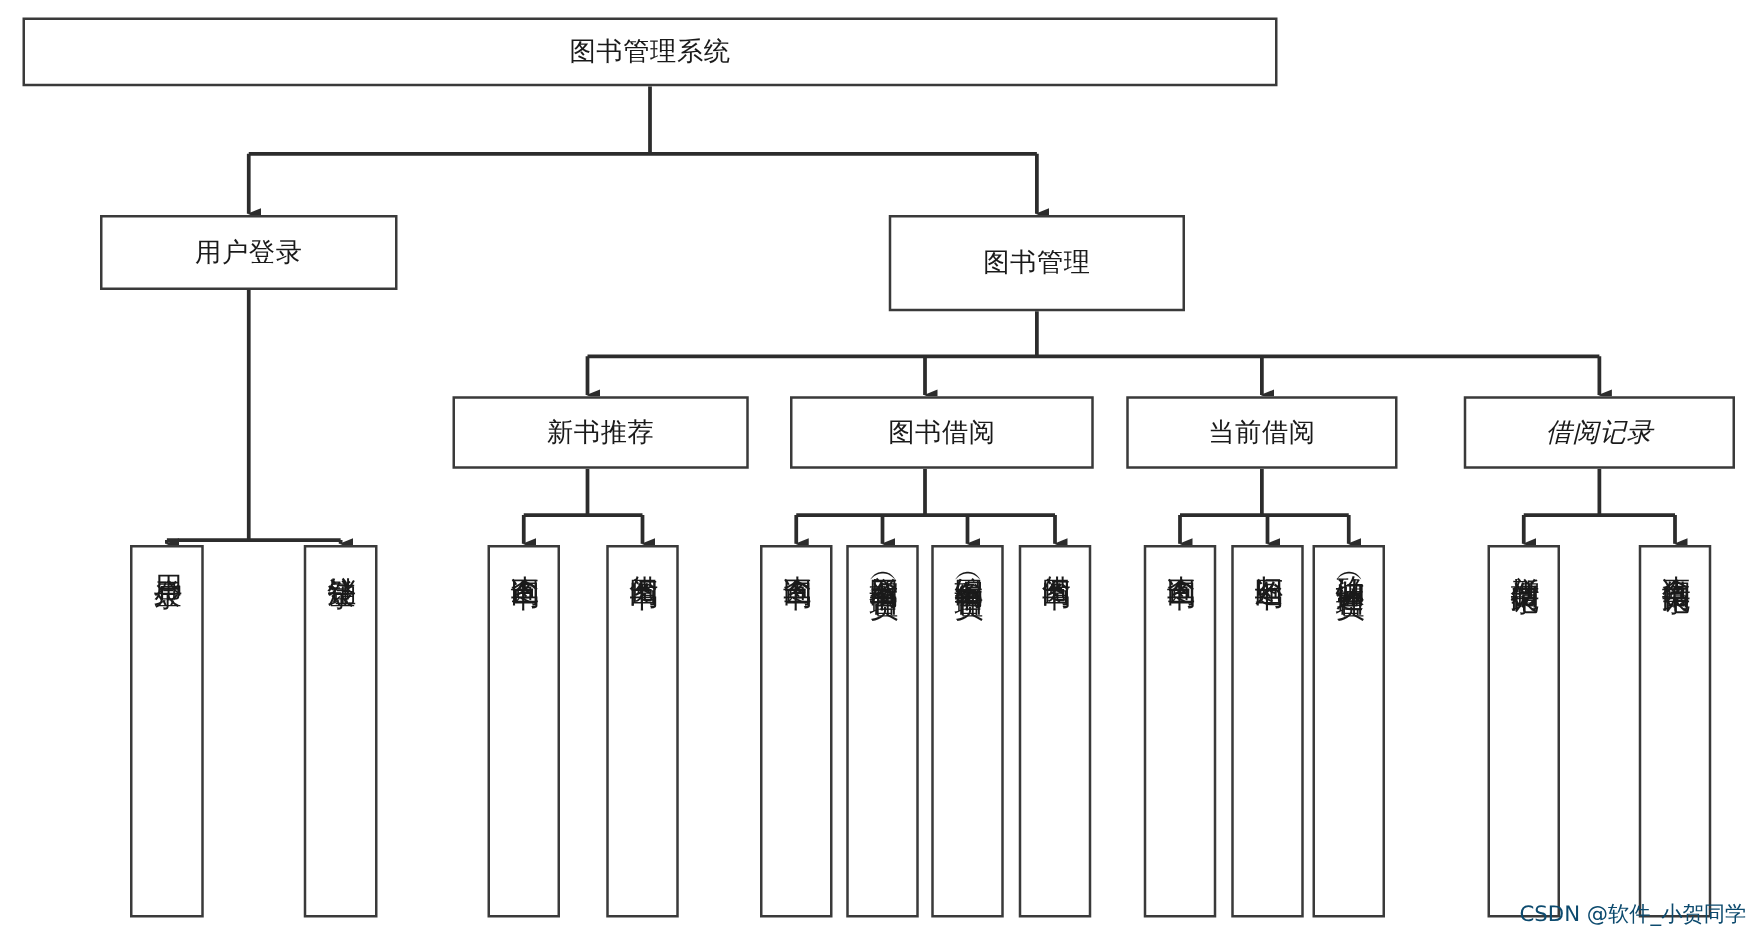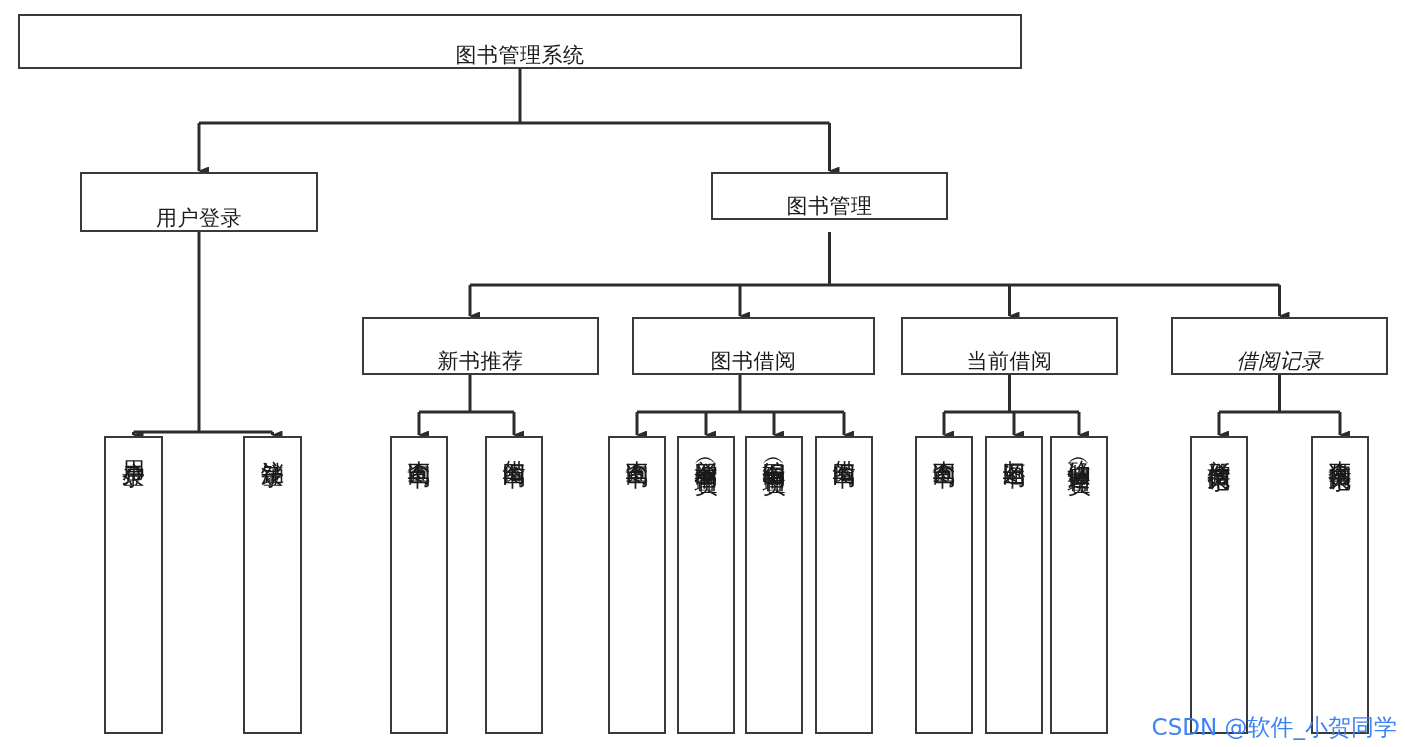--- a/index.html
+++ b/index.html
@@ -25,21 +25,21 @@
     width: 1405px;
     height: 747px;
     pointer-events: none;
   }
   .node {
     position: absolute;
     box-sizing: border-box;
     background: #ffffff;
     border: 2px solid #3a3a3a;
     display: flex;
-    align-items: flex-end;
+    align-items: center;
     justify-content: center;
     color: #1a1a1a;
     z-index: 2;
   }
   .node .lbl {
     display: block;
     text-align: center;
     line-height: 1.08;
     letter-spacing: 0.5px;
   }
@@ -56,22 +56,22 @@
     text-orientation: upright;
     font-size: 23px;
     line-height: 1.0;
     letter-spacing: 2px;
     white-space: nowrap;
   }
   #watermark {
     position: absolute;
     right: 8px;
     bottom: 4px;
-    font-size: 23px;
-    color: #3b82f6;
+    font-size: 17px;
+    color: #0c4a6e;
     white-space: nowrap;
     z-index: 3;
     font-family: "DejaVu Sans", "Liberation Sans", sans-serif;
   }
 </style>
 </head>
 <body>
 
 <div id="canvas">
 
@@ -118,21 +118,21 @@
       </g>
   </svg>
 
   <div class="node horiz" style="left: 18px; top: 14px; width: 1004px; height: 55px;">
     <span class="lbl">图书管理系统</span>
   </div>
 
   <div class="node horiz" style="left: 80px; top: 172px; width: 238px; height: 60px;">
     <span class="lbl">用户登录</span>
   </div>
-  <div class="node horiz" style="left: 711px; top: 172px; width: 237px; height: 48px;">
+  <div class="node horiz" style="left: 711px; top: 172px; width: 237px; height: 77px;">
     <span class="lbl">图书管理</span>
   </div>
 
   <div class="node horiz" style="left: 362px; top: 317px; width: 237px; height: 58px;">
     <span class="lbl">新书推荐</span>
   </div>
   <div class="node horiz" style="left: 632px; top: 317px; width: 243px; height: 58px;">
     <span class="lbl">图书借阅</span>
   </div>
   <div class="node horiz" style="left: 901px; top: 317px; width: 217px; height: 58px;">

